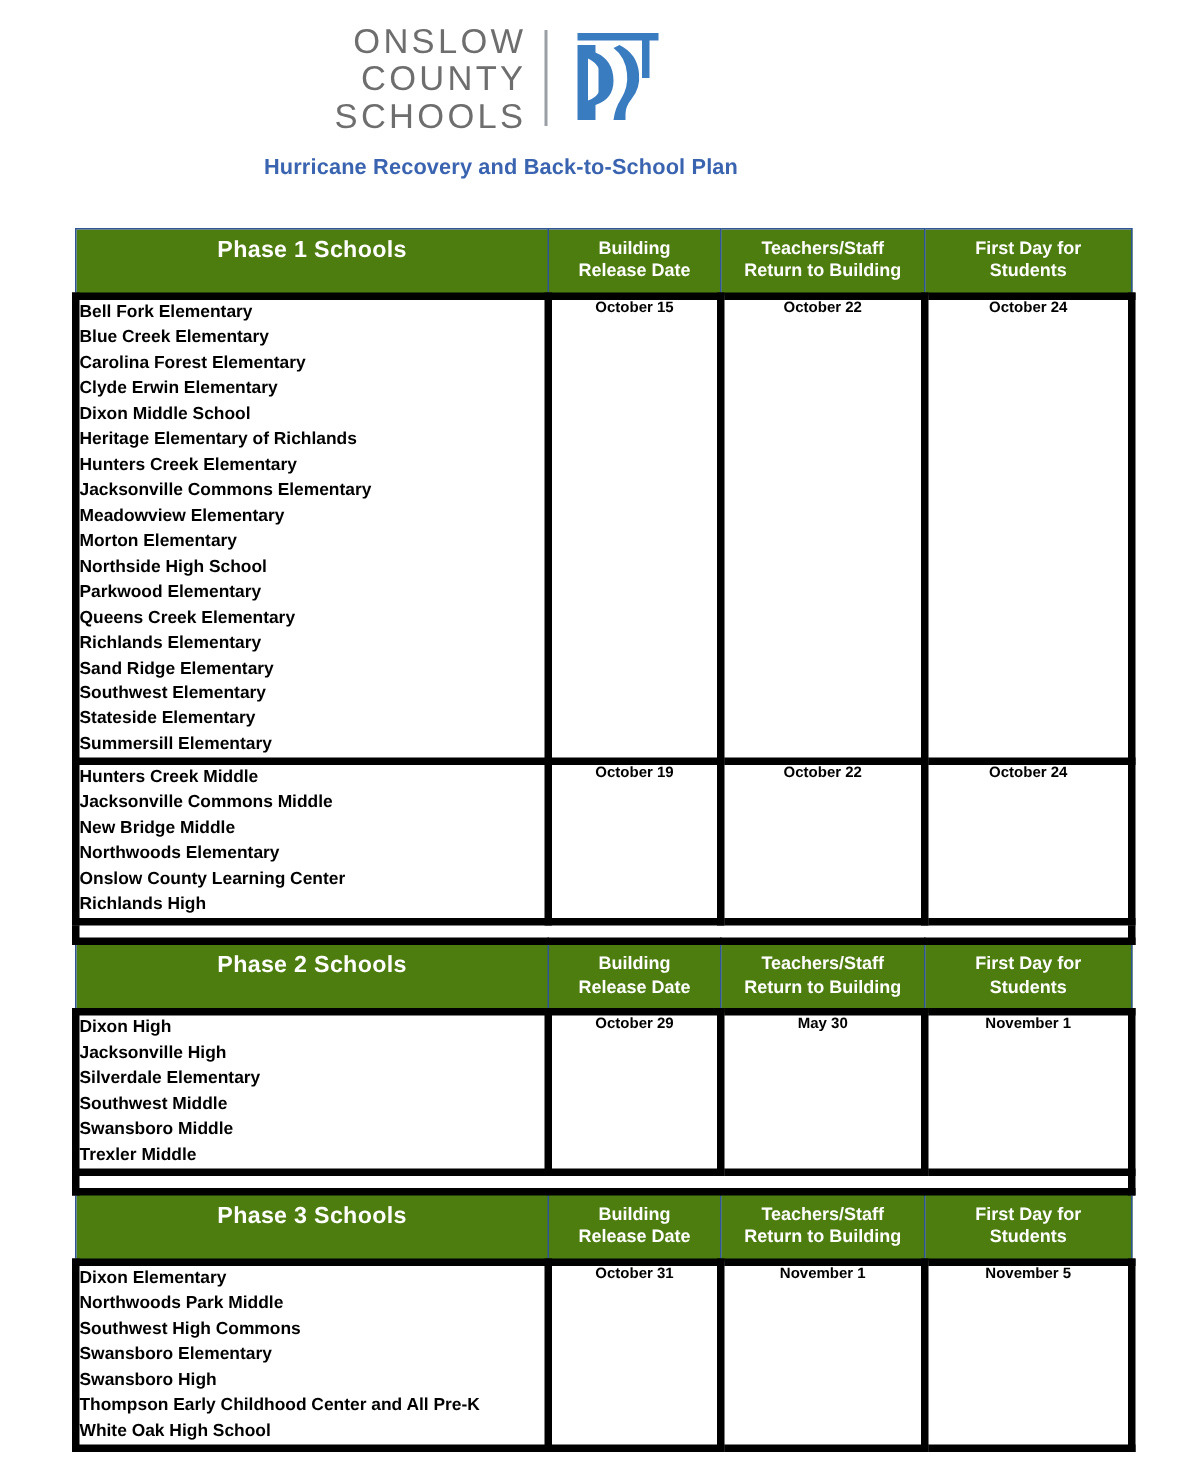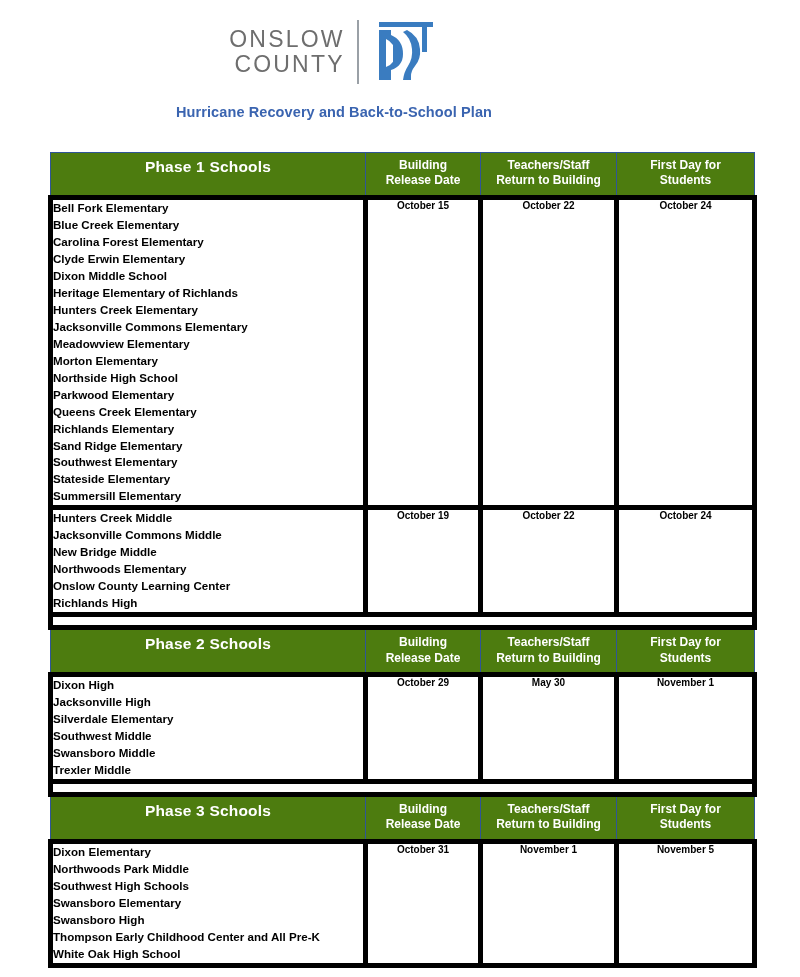--- a/index.html
+++ b/index.html
@@ -141,20 +141,21 @@
 </head>
 <body>
 
 <div class="page">
 
   <div class="header">
     <div class="logo">
       <div class="logo-wordmark">
         <span>ONSLOW</span>
         <span>COUNTY</span>
+        <span>SCHOOLS</span>
       </div>
       <div class="logo-divider"></div>
       <svg class="logo-mark" viewBox="0 0 66 68" aria-hidden="true">
         <g fill="#3A7CC0">
           <rect x="6" y="4" width="54" height="5"></rect>
           <rect x="49" y="4" width="5" height="30"></rect>
           <path d="M6 12 L6 62 L18 62 L18 52 Q30 48 30 36 Q30 22 18 17 L18 12 Z M13 21 Q22 25 22 36 Q22 46 13 49 Z"></path>
           <path d="M34 12 Q46 18 47 31 Q48 41 42 48 Q38 53 38 58 L38 62 L30 62 Q31 54 35 48 Q40 40 39 31 Q38 20 30 14 Z"></path>
           <path d="M20 26 Q27 30 27 37 Q27 43 20 46 Z"></path>
         </g>
@@ -271,21 +272,21 @@
             </th>
             <th class="col-head">
               <div>First Day for</div>
               <div>Students</div>
             </th>
           </tr>
           <tr>
             <td class="schools">
               <span class="school">Dixon Elementary</span>
               <span class="school">Northwoods Park Middle</span>
-              <span class="school">Southwest High Schools</span>
+              <span class="school">Southwest High Commons</span>
               <span class="school">Swansboro Elementary</span>
               <span class="school">Swansboro High</span>
               <span class="school">Thompson Early Childhood Center and All Pre-K</span>
               <span class="school">White Oak High School</span>
             </td>
             <td class="date">October 31</td>
             <td class="date">November 1</td>
             <td class="date">November 5</td>
           </tr>
         </tbody>

